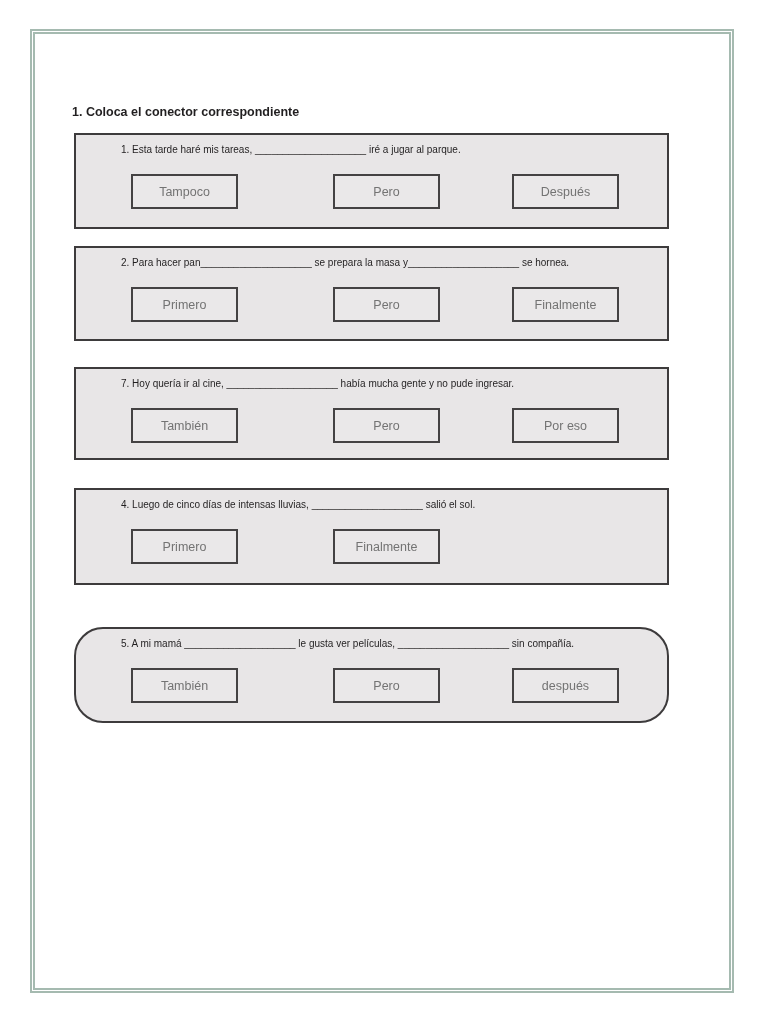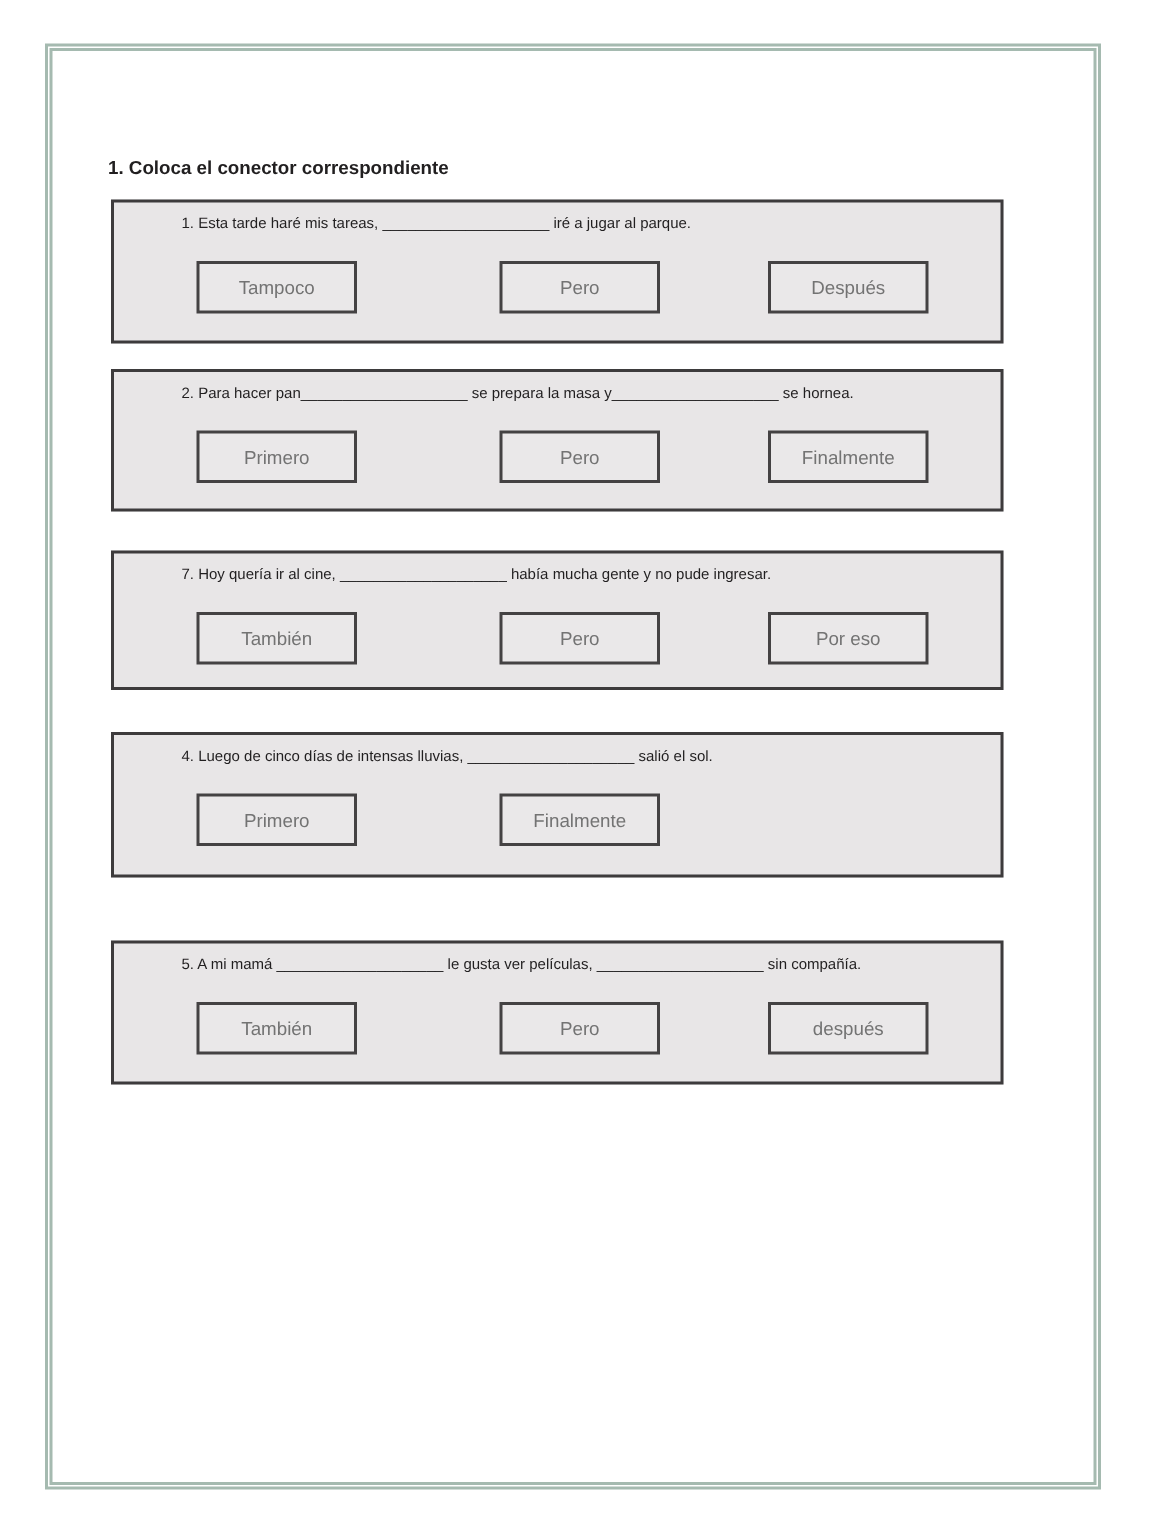--- a/index.html
+++ b/index.html
@@ -33,21 +33,21 @@
   }
   .qbox {
     position: absolute; left: 74px; width: 595px;
     background: #e8e6e7;
     border: 2px solid #3d3b3c;
   }
   .qbox.q1 { top: 133px; height: 96px; }
   .qbox.q2 { top: 246px; height: 95px; }
   .qbox.q3 { top: 367px; height: 93px; }
   .qbox.q4 { top: 488px; height: 97px; }
-  .qbox.q5 { top: 627px; height: 96px; }
+  .qbox.q5 { top: 627px; height: 96px; border-radius: 29px; }
   .qtext {
     position: absolute; left: 2px; top: 7px;
     font-size: 10px; line-height: 15px;
     white-space: nowrap;
     margin-left: 43px;
   }
   .opt {
     position: absolute; top: 39px;
     width: 107px; height: 35px;
     background: #eae8e9;

